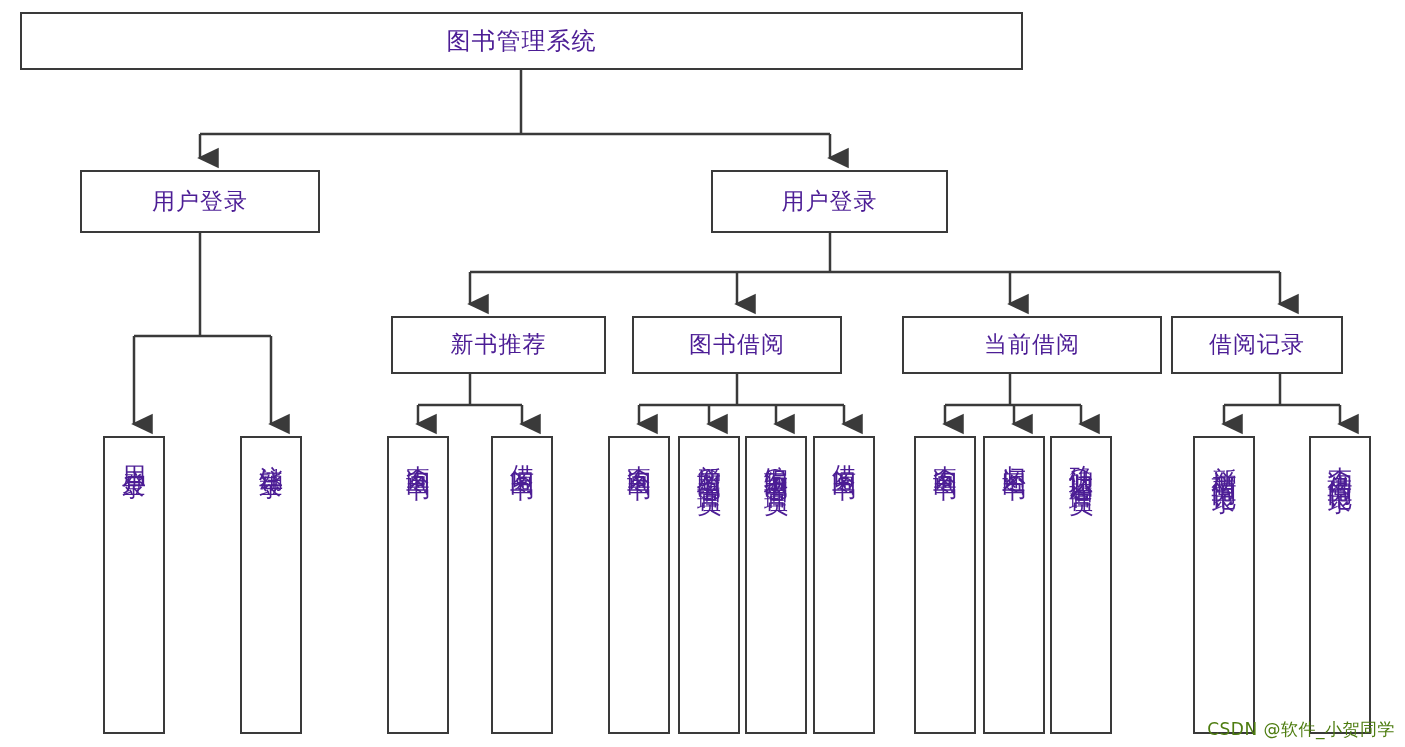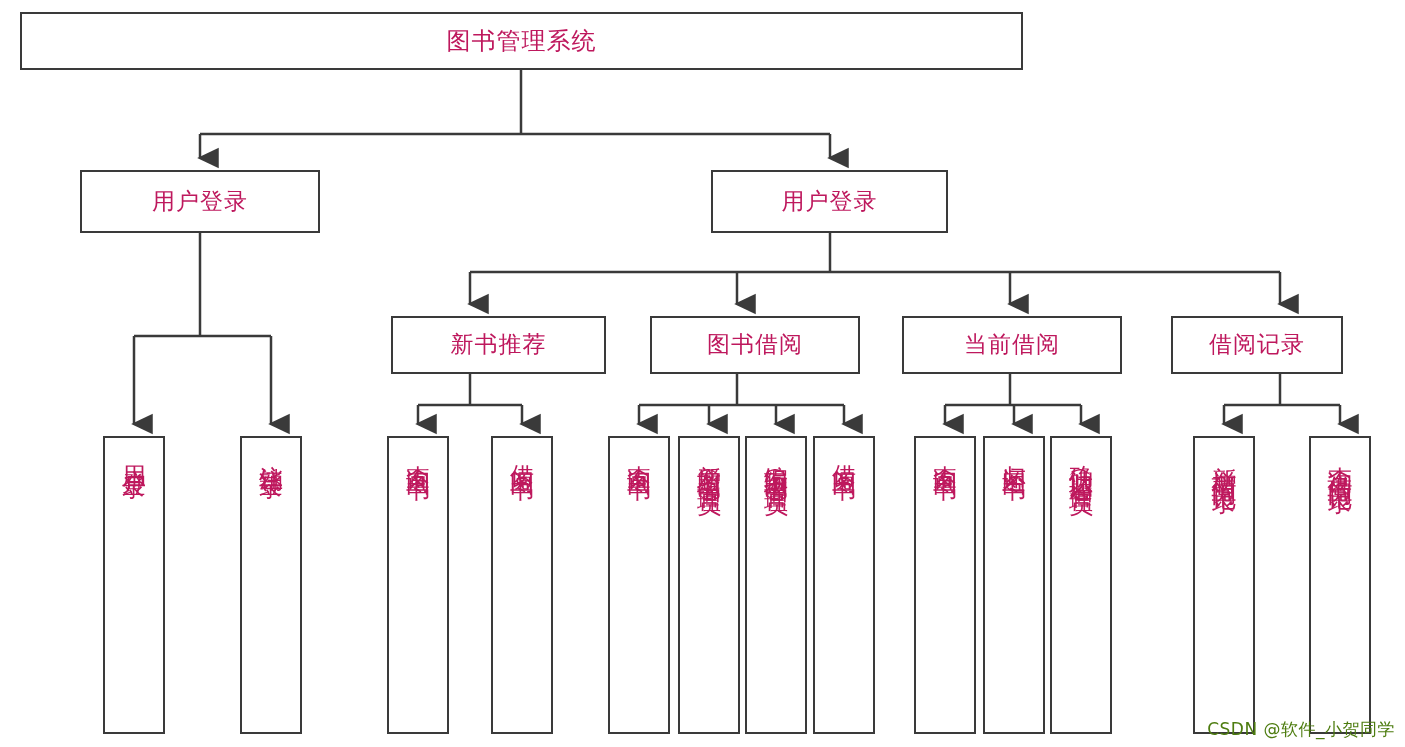--- a/index.html
+++ b/index.html
@@ -19,21 +19,21 @@
     background:#ffffff;
     display:flex;
     align-items:center;
     justify-content:center;
     color:#2b2b2b;
   }
   .node .label{
     display:block;
     text-align:center;
     line-height:1.18;
-    color:#be185d;
+    color:#4c1d95;
   }
 
   
   .h-node .label{
     font-size:23px;
     letter-spacing:1px;
     white-space:nowrap;
   }
   .h-node.root .label{font-size:24px;}
 
@@ -123,24 +123,24 @@
 <div class="node h-node" style="left:80px;top:170px;width:240px;height:63px;">
   <span class="label">用户登录</span>
 </div>
 <div class="node h-node" style="left:711px;top:170px;width:237px;height:63px;">
   <span class="label">用户登录</span>
 </div>
 
 <div class="node h-node" style="left:363px;top:316px;width:215px;height:58px;margin-left:28px;">
   <span class="label">新书推荐</span>
 </div>
-<div class="node h-node" style="left:650px;top:316px;width:210px;height:58px;">
+<div class="node h-node" style="left:632px;top:316px;width:210px;height:58px;">
   <span class="label">图书借阅</span>
 </div>
-<div class="node h-node" style="left:902px;top:316px;width:220px;height:58px;">
+<div class="node h-node" style="left:902px;top:316px;width:260px;height:58px;">
   <span class="label">当前借阅</span>
 </div>
 <div class="node h-node" style="left:1171px;top:316px;width:172px;height:58px;">
   <span class="label">借阅记录</span>
 </div>
 
 <div class="node v-node" style="left:103px;top:436px;width:62px;height:298px;">
   <span class="label">用户登录</span>
 </div>
 <div class="node v-node" style="left:240px;top:436px;width:62px;height:298px;">

